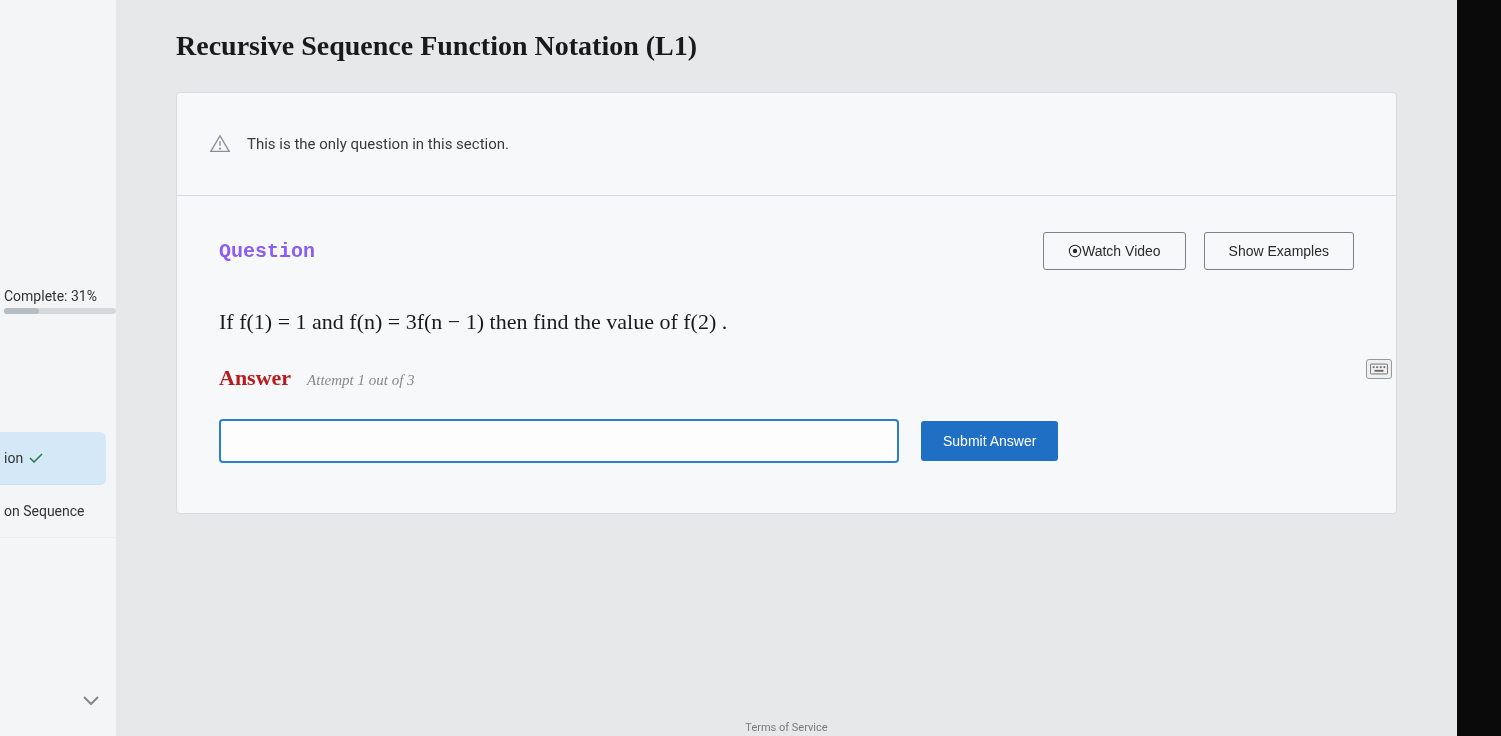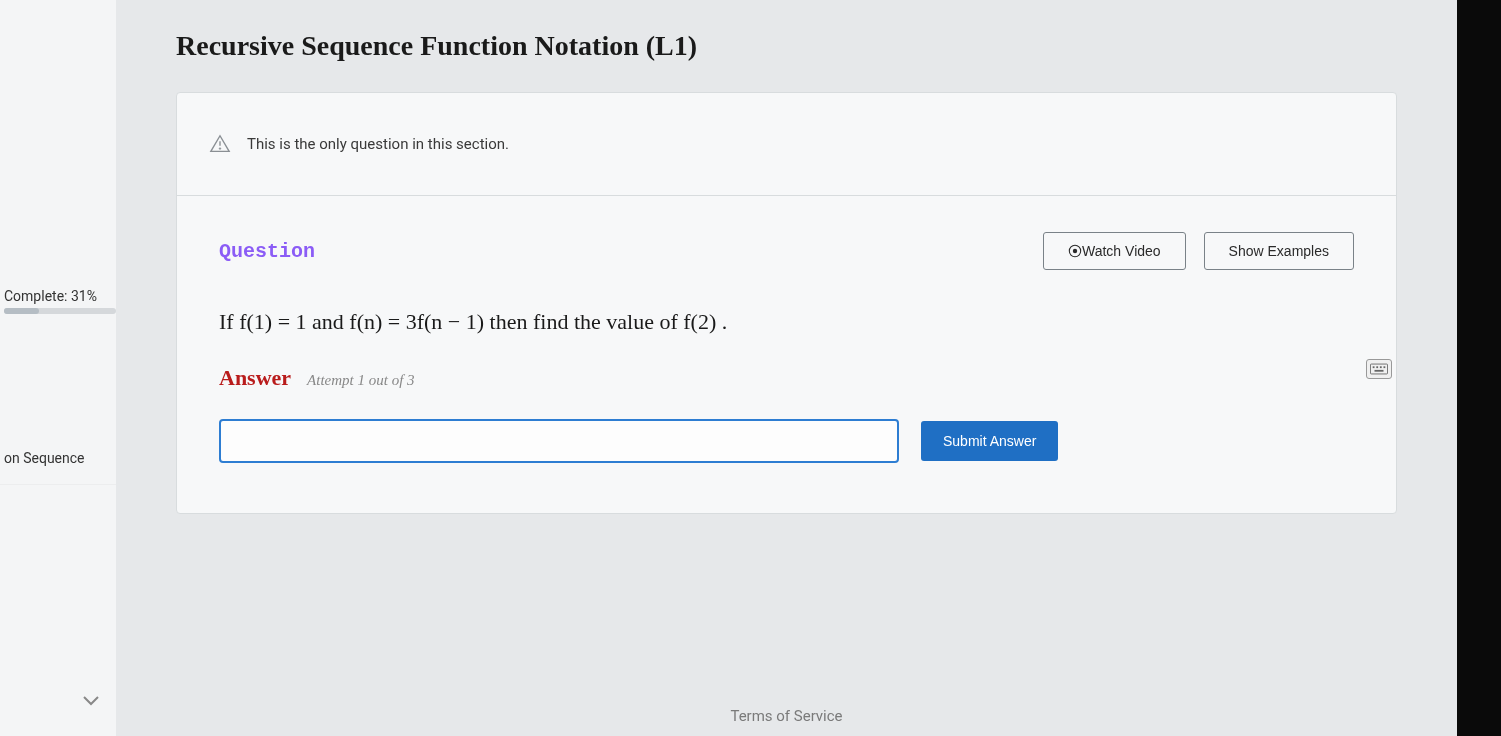--- a/index.html
+++ b/index.html
@@ -181,24 +181,24 @@
       border-radius: 3px;
       display: flex;
       align-items: center;
       justify-content: center;
       cursor: pointer;
       background: #f0f0f0;
     }
     .keyboard-icon svg { width: 18px; height: 12px; }
     .footer-link {
       position: absolute;
-      bottom: 11px;
+      bottom: 2px;
       left: 50%;
       transform: translateX(-50%);
-      font-size: 15px;
+      font-size: 11px;
       color: #7a7a7a;
     }
     .chevron-down {
       position: absolute;
       bottom: 26px;
       left: 82px;
       color: #888;
     }
     .right-edge {
       width: 44px;
@@ -209,20 +209,28 @@
 <body>
 
 <div class="sidebar">
   <div class="sidebar-complete">
     <span>Complete: 31%</span>
     <div class="progress-bar">
       <div class="progress-fill"></div>
     </div>
   </div>
   <div style="height:110px"></div>
+  <div class="sidebar-item active">
+    <span>ion</span>
+    <span class="check-icon">
+      <svg width="14" height="10" viewBox="0 0 14 10">
+          <path d="M1 5 L5 9 L13 1" stroke="#2a7a3f" stroke-width="1.5" fill="none"></path>
+        </svg>
+    </span>
+  </div>
   <div class="sidebar-item">
     <span>on Sequence</span>
   </div>
   <div class="chevron-down">
     <svg width="18" height="12" viewBox="0 0 18 12">
         <path d="M2 2 L9 9 L16 2" stroke="#888" stroke-width="2" fill="none"></path>
       </svg>
   </div>
 </div>
 

